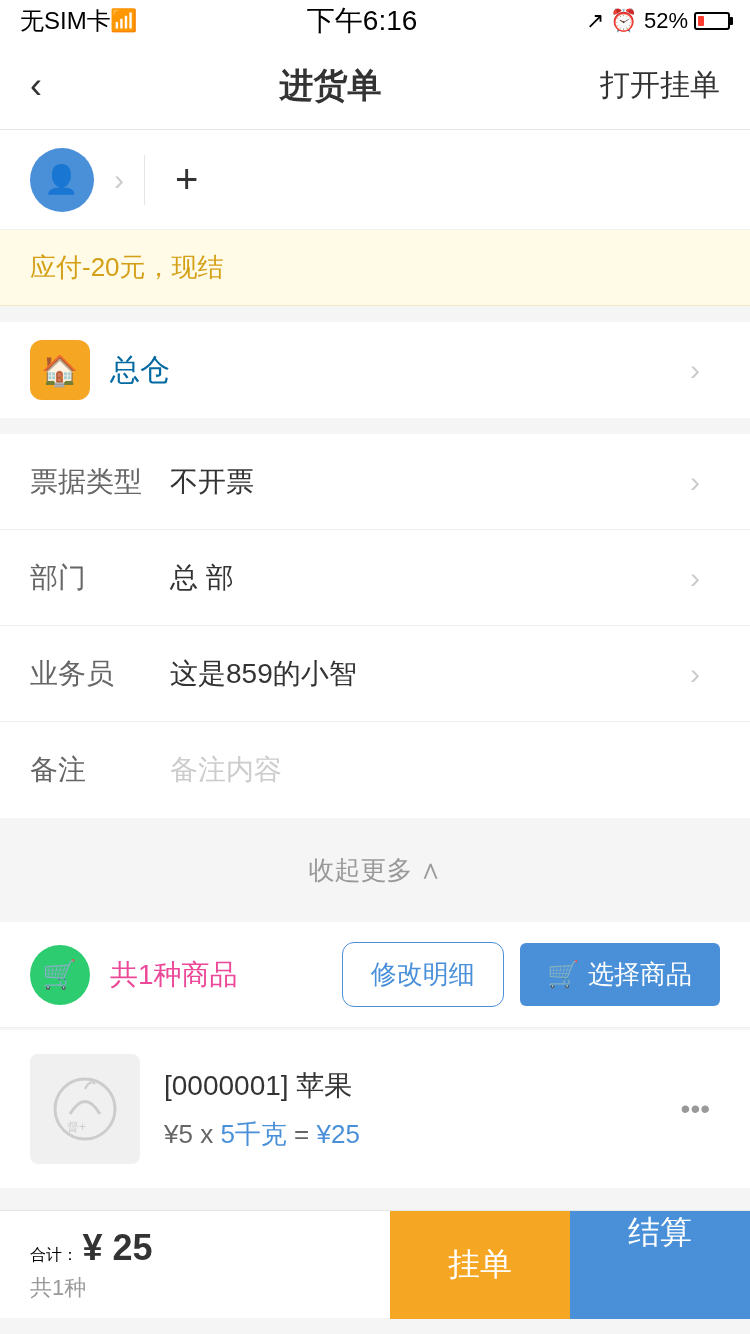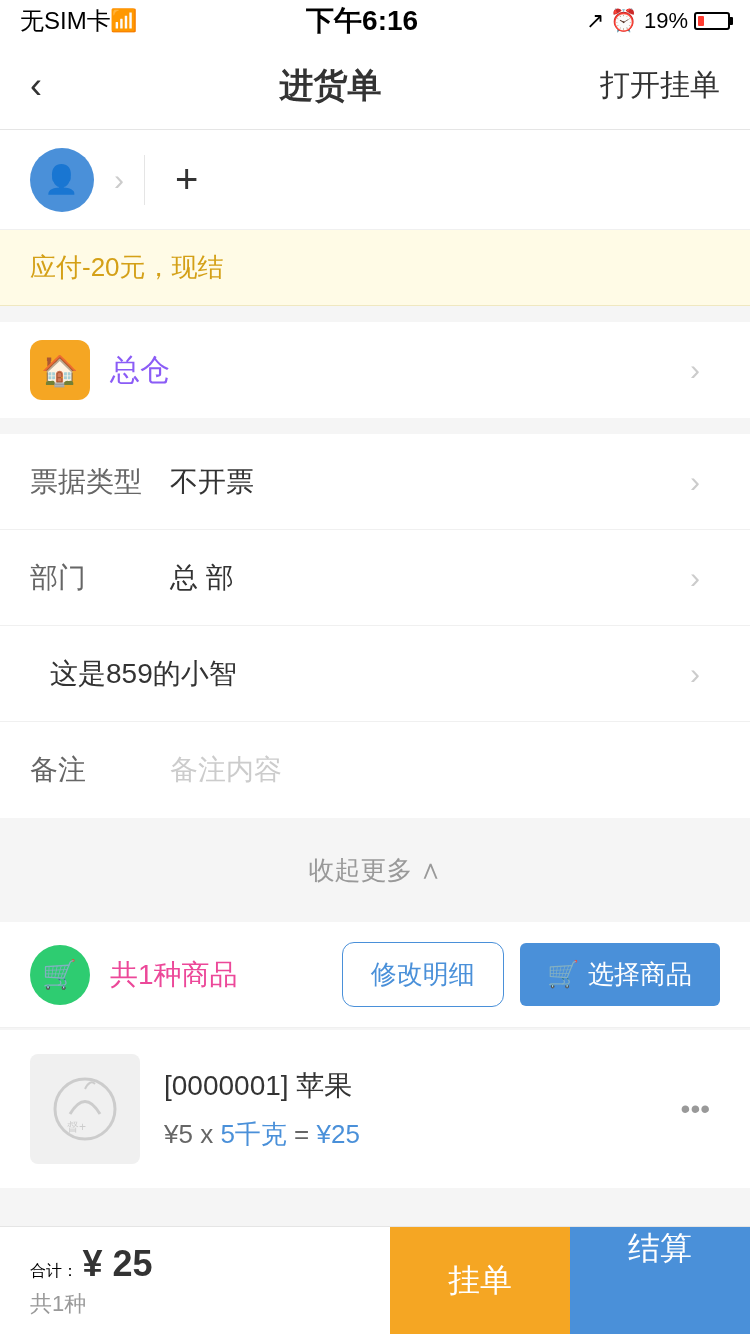--- a/index.html
+++ b/index.html
@@ -19,21 +19,21 @@
       height: 42px;
       background: #fff;
       display: flex;
       align-items: center;
       justify-content: space-between;
       padding: 0 20px;
       font-size: 26px;
       color: #000;
     }
     .status-bar-left { display: flex; align-items: center; font-size: 24px; }
-    .status-bar-center { font-size: 28px; font-weight: 700; }
+    .status-bar-center { font-size: 28px; font-weight: 400; }
     .status-bar-right { display: flex; align-items: center; gap: 6px; font-size: 22px; }
     .battery-icon {
       width: 36px; height: 18px;
       border: 2px solid #000;
       border-radius: 3px;
       position: relative;
       display: inline-flex;
       align-items: center;
       padding: 2px;
     }
@@ -162,21 +162,21 @@
       align-items: center;
       justify-content: center;
       color: #fff;
       font-size: 30px;
       margin-right: 20px;
       flex-shrink: 0;
     }
     .warehouse-name {
       flex: 1;
       font-size: 30px;
-      color: #8b5cf6;
+      color: #0369a1;
     }
 
     
     .form-section {
       background: #fff;
       margin-bottom: 16px;
     }
     .form-row {
       display: flex;
       align-items: center;
@@ -306,21 +306,21 @@
     }
     .product-more {
       color: #999;
       font-size: 28px;
       padding: 10px;
     }
 
     
     .bottom-bar {
       position: fixed;
-      bottom: 0;
+      bottom: 16px;
       left: 0;
       width: 750px;
       height: 108px;
       display: flex;
       align-items: center;
       background: #fff;
       border-top: 1px solid #e5e5e5;
     }
     .bottom-total {
       flex: 1;
@@ -362,21 +362,21 @@
 
 <div class="status-bar">
   <div class="status-bar-left">
     <span>无SIM卡</span>
     <span class="wifi-icon">📶</span>
   </div>
   <div class="status-bar-center">下午6:16</div>
   <div class="status-bar-right">
     <span>↗</span>
     <span>⏰</span>
-    <span>19%</span>
+    <span>52%</span>
     <div class="battery-icon">
       <div class="battery-fill"></div>
     </div>
   </div>
 </div>
 
 <div class="nav-bar">
   <span class="nav-back">‹</span>
   <span class="nav-title">进货单</span>
   <span class="nav-action">打开挂单</span>
@@ -409,20 +409,21 @@
       <span class="form-label">票据类型</span>
       <span class="form-value">不开票</span>
       <span class="chevron-right">›</span>
     </div>
     <div class="form-row">
       <span class="form-label">部门</span>
       <span class="form-value">总 部</span>
       <span class="chevron-right">›</span>
     </div>
     <div class="form-row">
+      <span class="form-label">业务员</span>
       <span class="form-value">这是859的小智</span>
       <span class="chevron-right">›</span>
     </div>
     <div class="form-row">
       <span class="form-label">备注</span>
       <span class="form-value placeholder">备注内容</span>
     </div>
   </div>
 
   <div class="collapse-row">

